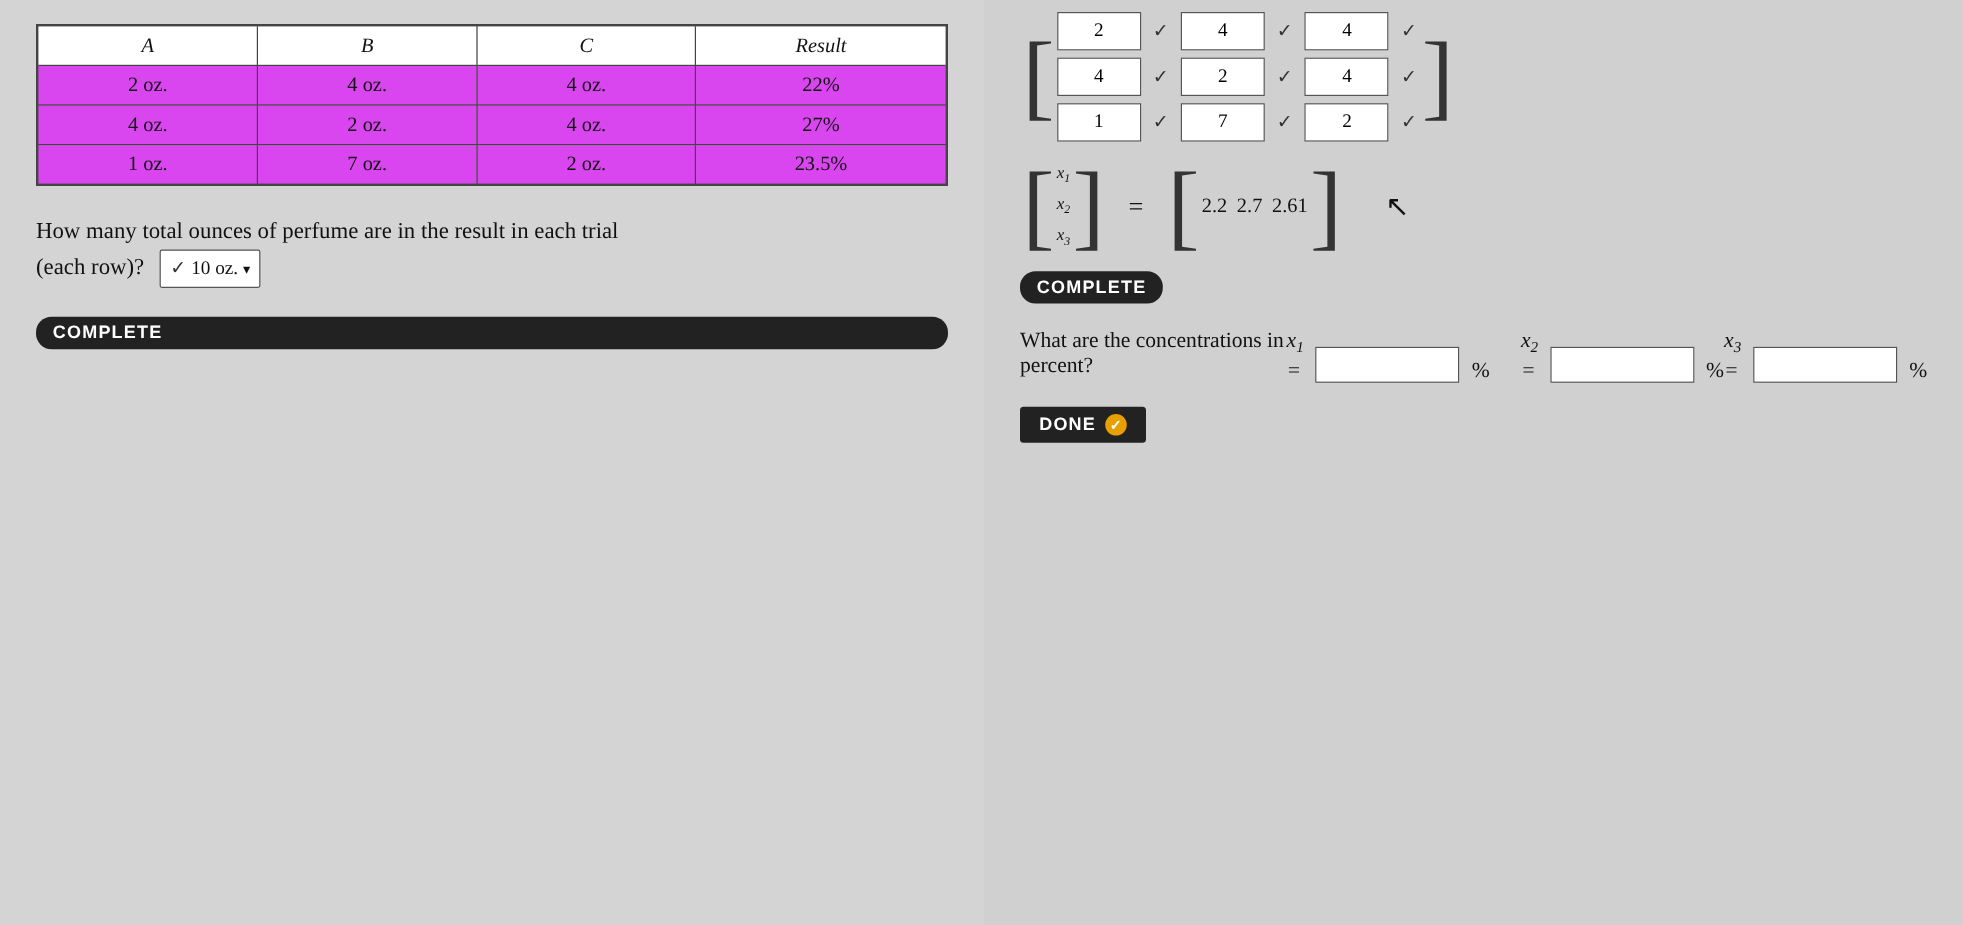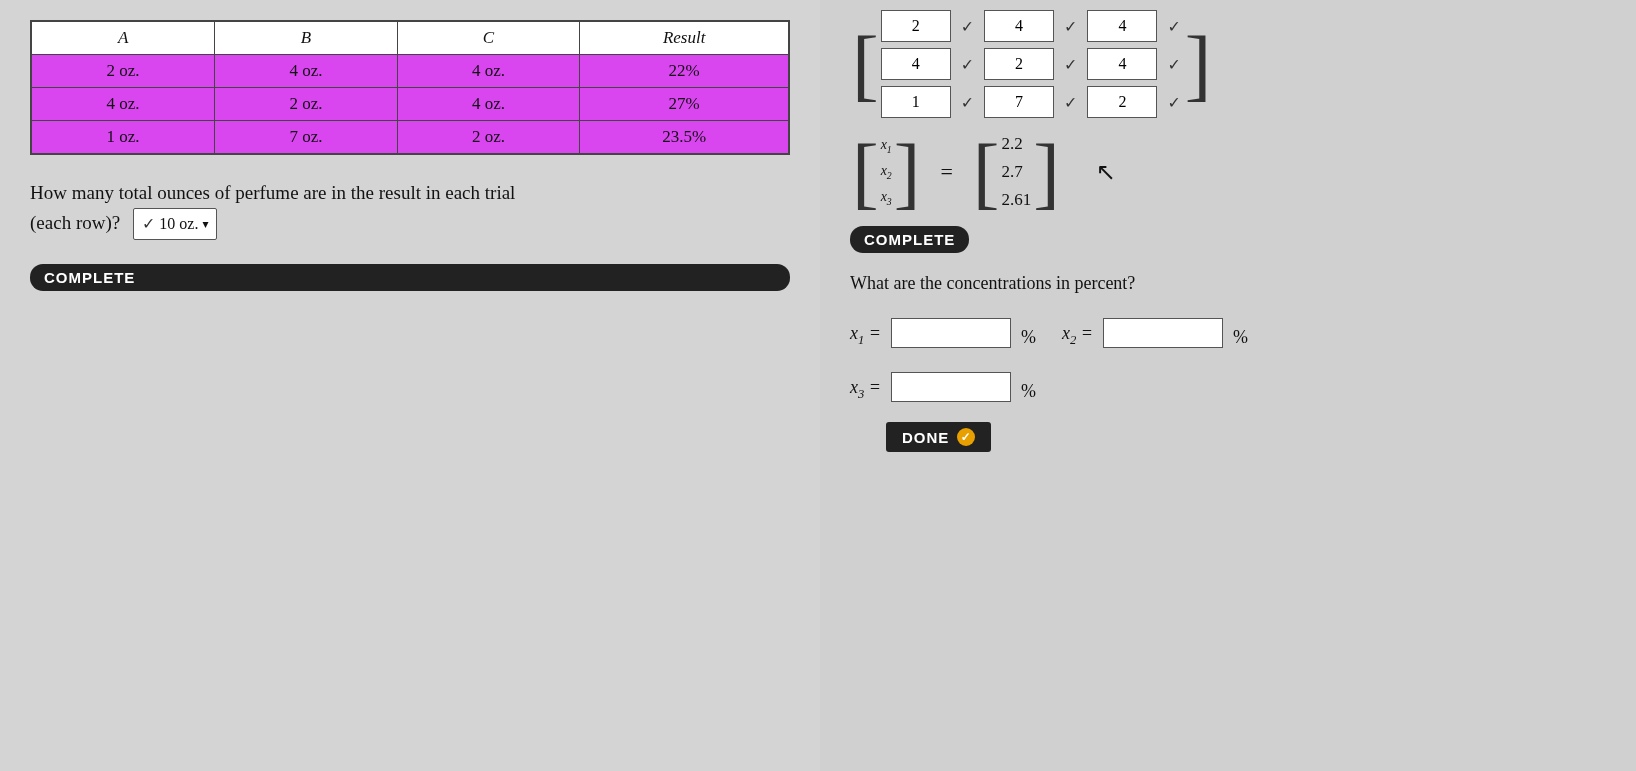--- a/index.html
+++ b/index.html
@@ -168,33 +168,32 @@
       font-style: italic;
     }
 
     .equals-sign {
       font-size: 22px;
       margin: 0 4px;
     }
 
     .result-cells {
       display: flex;
-      flex-direction: column;
+      flex-direction: row;
       gap: 8px;
     }
 
     .result-cell {
       font-size: 17px;
     }
 
     
     .concentrations-section {
       display: flex;
-      flex-direction: column;
-      gap: 24px;
+      gap: 0;
       margin-top: 6px;
     }
 
     .conc-title {
       font-size: 18px;
     }
 
     .conc-row {
       display: flex;
       align-items: flex-end;
@@ -230,21 +229,20 @@
       font-size: 15px;
       font-weight: bold;
       font-family: Arial, sans-serif;
       letter-spacing: 1px;
       padding: 6px 16px;
       border-radius: 3px;
       border: none;
       cursor: pointer;
       margin-top: 6px;
       width: fit-content;
-      margin-left: 36px;
     }
 
     .done-check {
       background: #e8a000;
       border-radius: 50%;
       width: 18px;
       height: 18px;
       display: inline-flex;
       align-items: center;
       justify-content: center;

